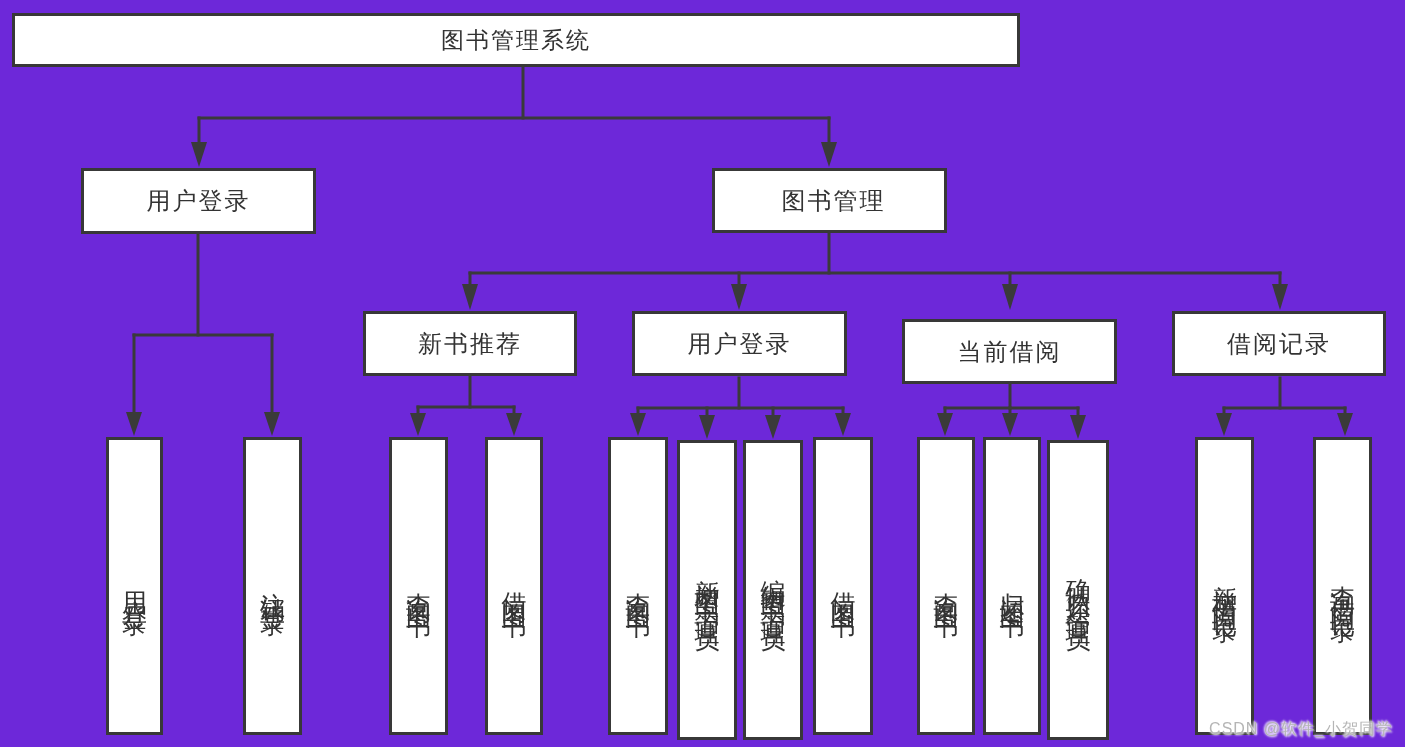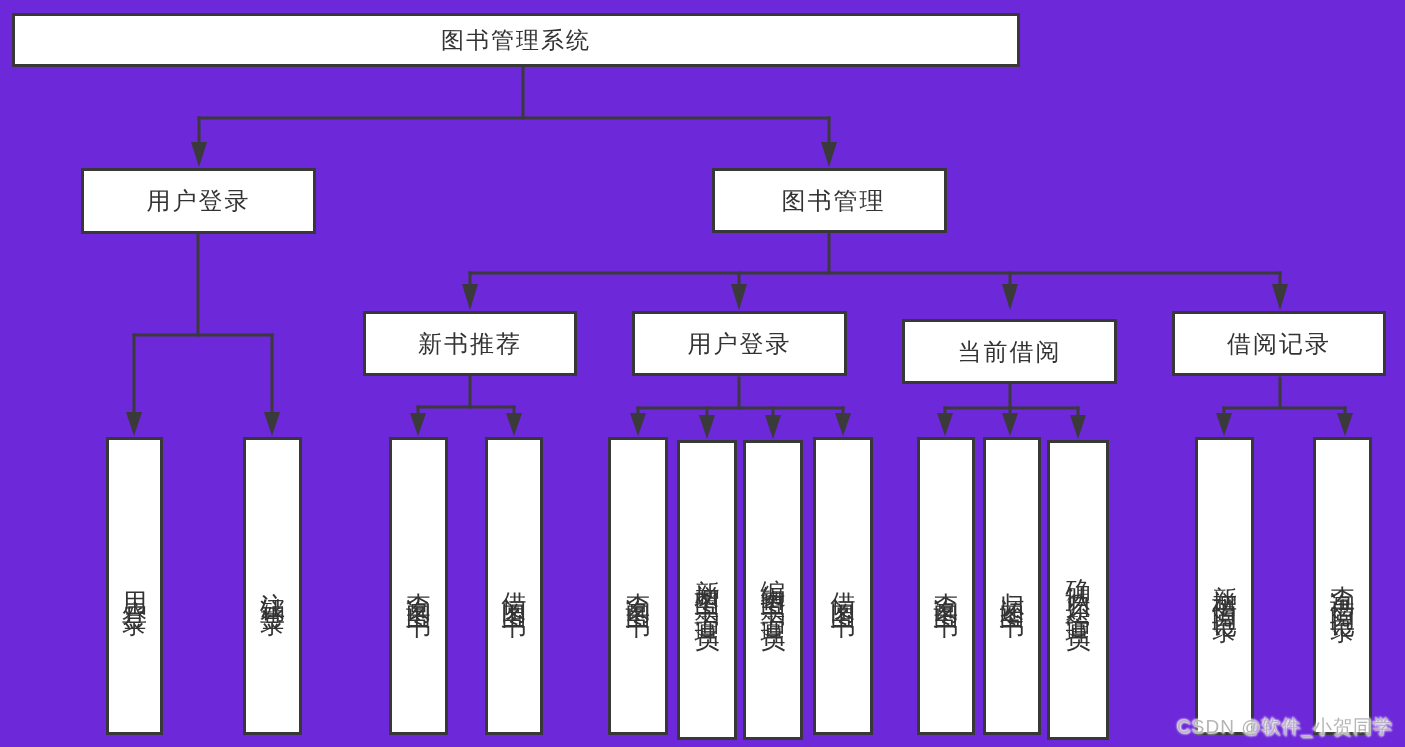--- a/index.html
+++ b/index.html
@@ -40,21 +40,21 @@
     writing-mode: vertical-rl;
     text-orientation: mixed;
     font-size: 25px;
     letter-spacing: 7px;
     line-height: 1;
   }
   .watermark {
     position: absolute;
     right: 12px;
     bottom: 7px;
-    font-size: 19px;
+    font-size: 16px;
     letter-spacing: 1px;
     color: #b5b5b5;
     text-shadow: 0 0 3px #ffffff, 1px 1px 2px #ffffff, -1px -1px 2px #ffffff;
     z-index: 10;
     white-space: nowrap;
   }
 </style>
 </head>
 <body>
 

